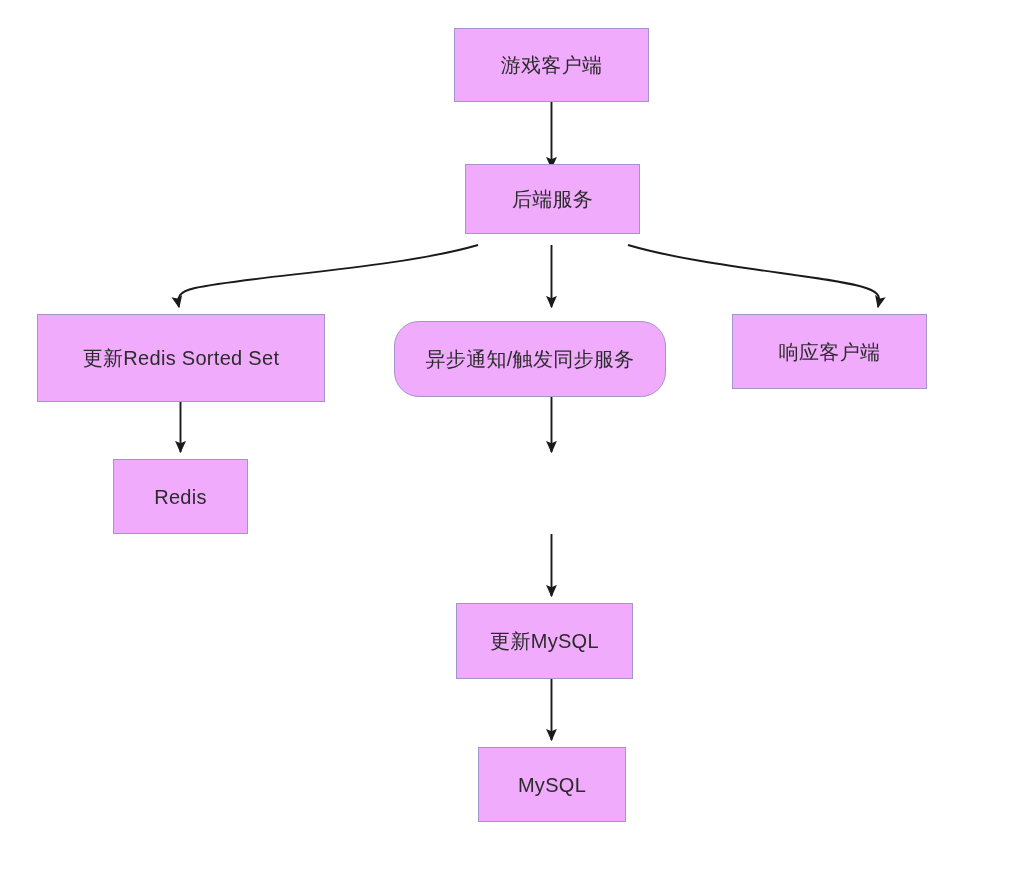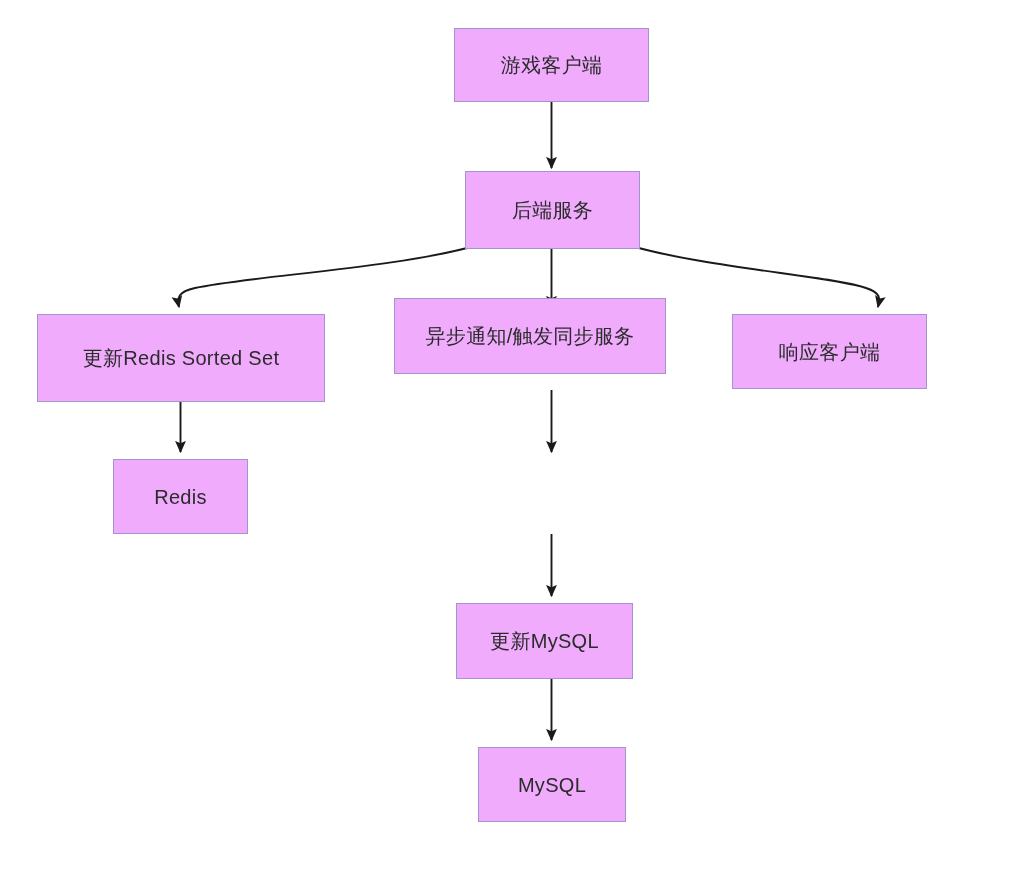--- a/index.html
+++ b/index.html
@@ -71,29 +71,29 @@
 
     <path d="M 551.5 534 L 551.5 596" fill="none" stroke="#1a1a1a" stroke-width="1.9" marker-end="url(#arrowhead)"></path>
 
     <path d="M 551.5 679 L 551.5 740" fill="none" stroke="#1a1a1a" stroke-width="1.9" marker-end="url(#arrowhead)"></path>
   </svg>
 
   <div class="node" style="left:454px; top:28px; width:195px; height:74px;">
     <span class="node-label">游戏客户端</span>
   </div>
 
-  <div class="node" style="left:465px; top:171px; width:175px; height:78px;">
+  <div class="node" style="left:465px; top:164px; width:175px; height:70px;">
     <span class="node-label">后端服务</span>
   </div>
 
   <div class="node" style="left:37px; top:314px; width:288px; height:88px;">
     <span class="node-label">更新Redis Sorted Set</span>
   </div>
 
-  <div class="node" style="left:394px; top:298px; width:272px; height:76px;">
+  <div class="node" style="left:394px; top:321px; width:272px; height:76px;border-radius:25px;">
     <span class="node-label">异步通知/触发同步服务</span>
   </div>
 
   <div class="node" style="left:732px; top:314px; width:195px; height:75px;">
     <span class="node-label">响应客户端</span>
   </div>
 
   <div class="node" style="left:113px; top:459px; width:135px; height:75px;align-items:center;">
     <span class="node-label">Redis</span>
   </div>

